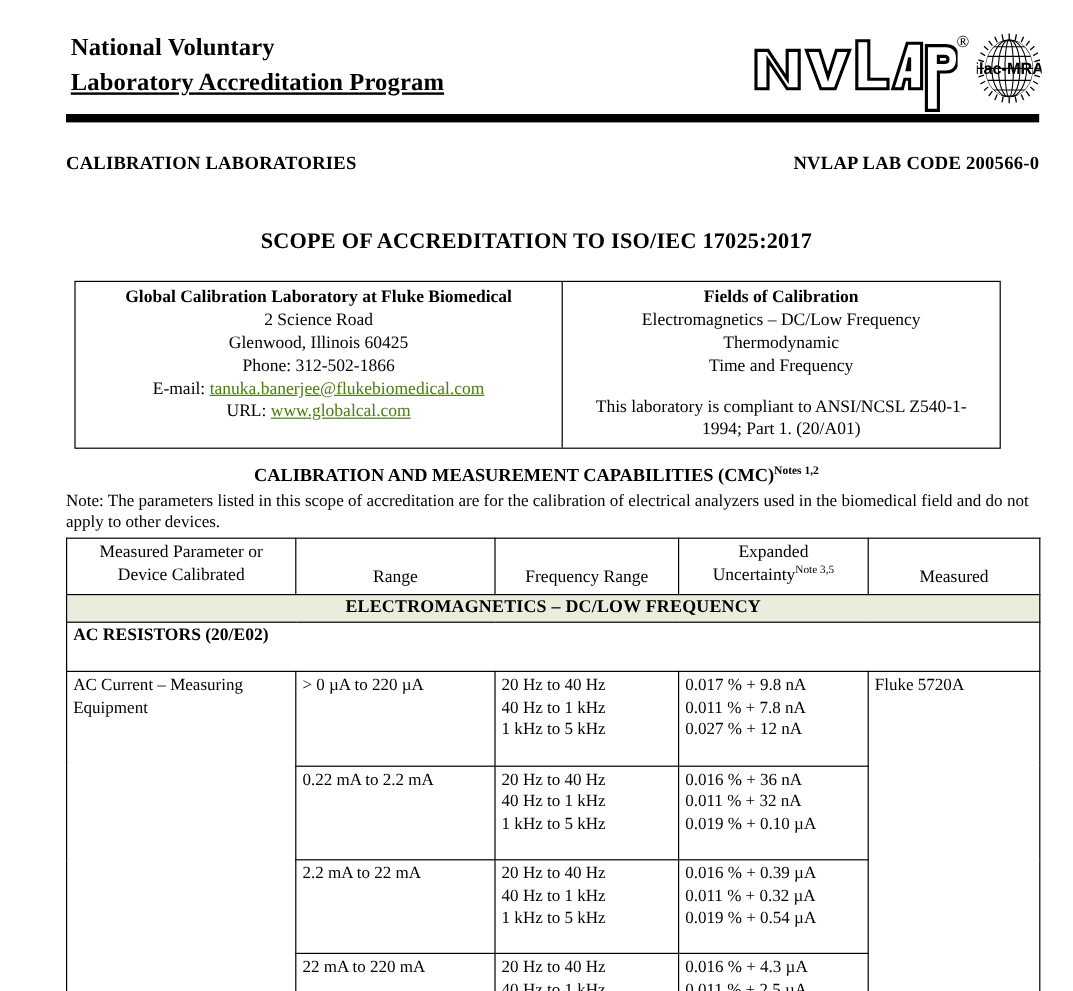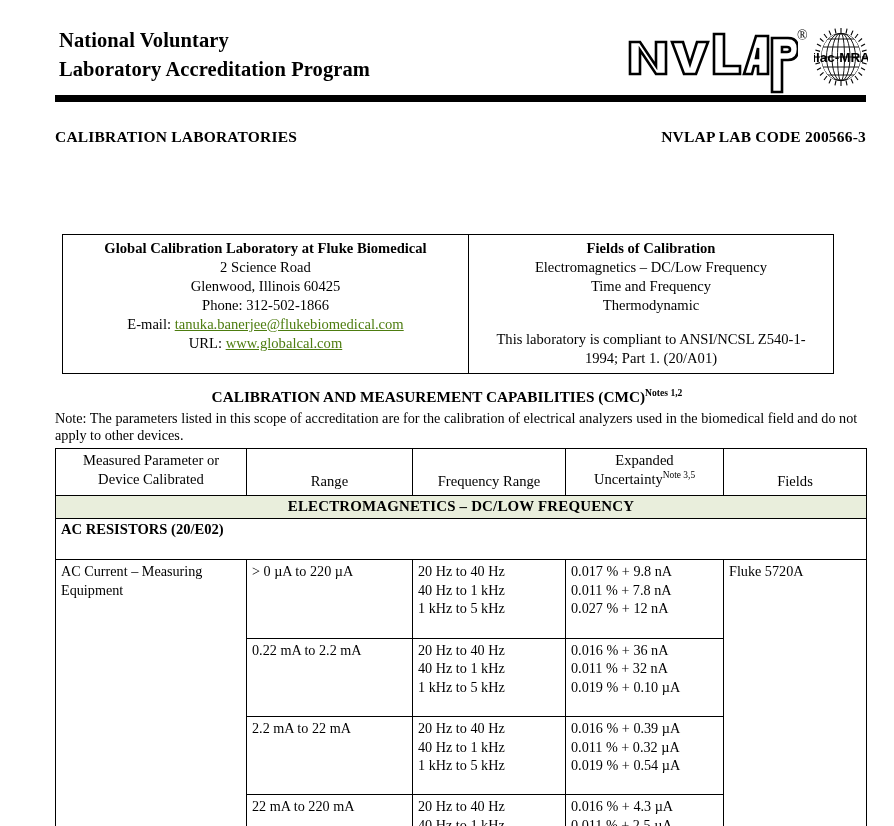--- a/index.html
+++ b/index.html
@@ -33,21 +33,21 @@
   .org-title {
     position: absolute;
     left: 4px;
     top: 6px;
     font-size: 20.5px;
     font-weight: bold;
     line-height: 1.42;
     letter-spacing: 0.1px;
     white-space: nowrap;
   }
-  .org-title .line2 { display: block; }
+  .org-title .line2 { display: block; text-decoration: underline; }
 
   .logo-wrap {
     position: absolute;
     right: 0px;
     top: 2px;
     width: 240px;
     height: 80px;
   }
   .nvlap-logo {
     position: absolute;
@@ -300,23 +300,24 @@
         </g>
         <text x="27" y="36" font-family="'Liberation Sans', sans-serif" font-size="13.5" font-weight="bold" text-anchor="middle" fill="#000">ilac-MRA</text>
       </svg>
     </div>
   </div>
 
   <div class="header-rule"></div>
 
   <div class="subhead">
     <span>CALIBRATION LABORATORIES</span>
-    <span>NVLAP LAB CODE 200566-3</span>
+    <span>NVLAP LAB CODE 200566-0</span>
   </div>
 
+  <div class="scope-title">SCOPE OF ACCREDITATION TO ISO/IEC 17025:2017</div>
 
   <div class="info-boxes">
 
     <div class="info-box left">
       <div class="bold">Global Calibration Laboratory at Fluke Biomedical</div>
       <div>2 Science Road</div>
       <div>Glenwood, Illinois 60425</div>
       <div>Phone: 312-502-1866</div>
       <div>
         <span>E-mail:</span>
@@ -324,22 +325,22 @@
       </div>
       <div>
         <span>URL:</span>
         <span class="link">www.globalcal.com</span>
       </div>
     </div>
 
     <div class="info-box right">
       <div class="bold">Fields of Calibration</div>
       <div>Electromagnetics – DC/Low Frequency</div>
+      <div>Thermodynamic</div>
       <div>Time and Frequency</div>
-      <div>Thermodynamic</div>
       <div class="spacer-line"></div>
       <div>This laboratory is compliant to ANSI/NCSL Z540-1-</div>
       <div>1994; Part 1. (20/A01)</div>
     </div>
 
   </div>
 
   <div class="cmc-title">
     <span>CALIBRATION AND MEASUREMENT CAPABILITIES (CMC)</span><sup>Notes 1,2</sup>
   </div>
@@ -358,21 +359,21 @@
         <th class="two-line">
           <div>Measured Parameter or</div>
           <div>Device Calibrated</div>
         </th>
         <th>Range</th>
         <th>Frequency Range</th>
         <th class="two-line">
           <div>Expanded</div>
           <div><span>Uncertainty</span><sup>Note 3,5</sup></div>
         </th>
-        <th>Fields</th>
+        <th>Measured</th>
       </tr>
     </thead>
     <tbody>
       <tr class="band-row">
         <td colspan="5">ELECTROMAGNETICS – DC/LOW FREQUENCY</td>
       </tr>
       <tr class="group-row">
         <td colspan="5">AC RESISTORS (20/E02)</td>
       </tr>
 

